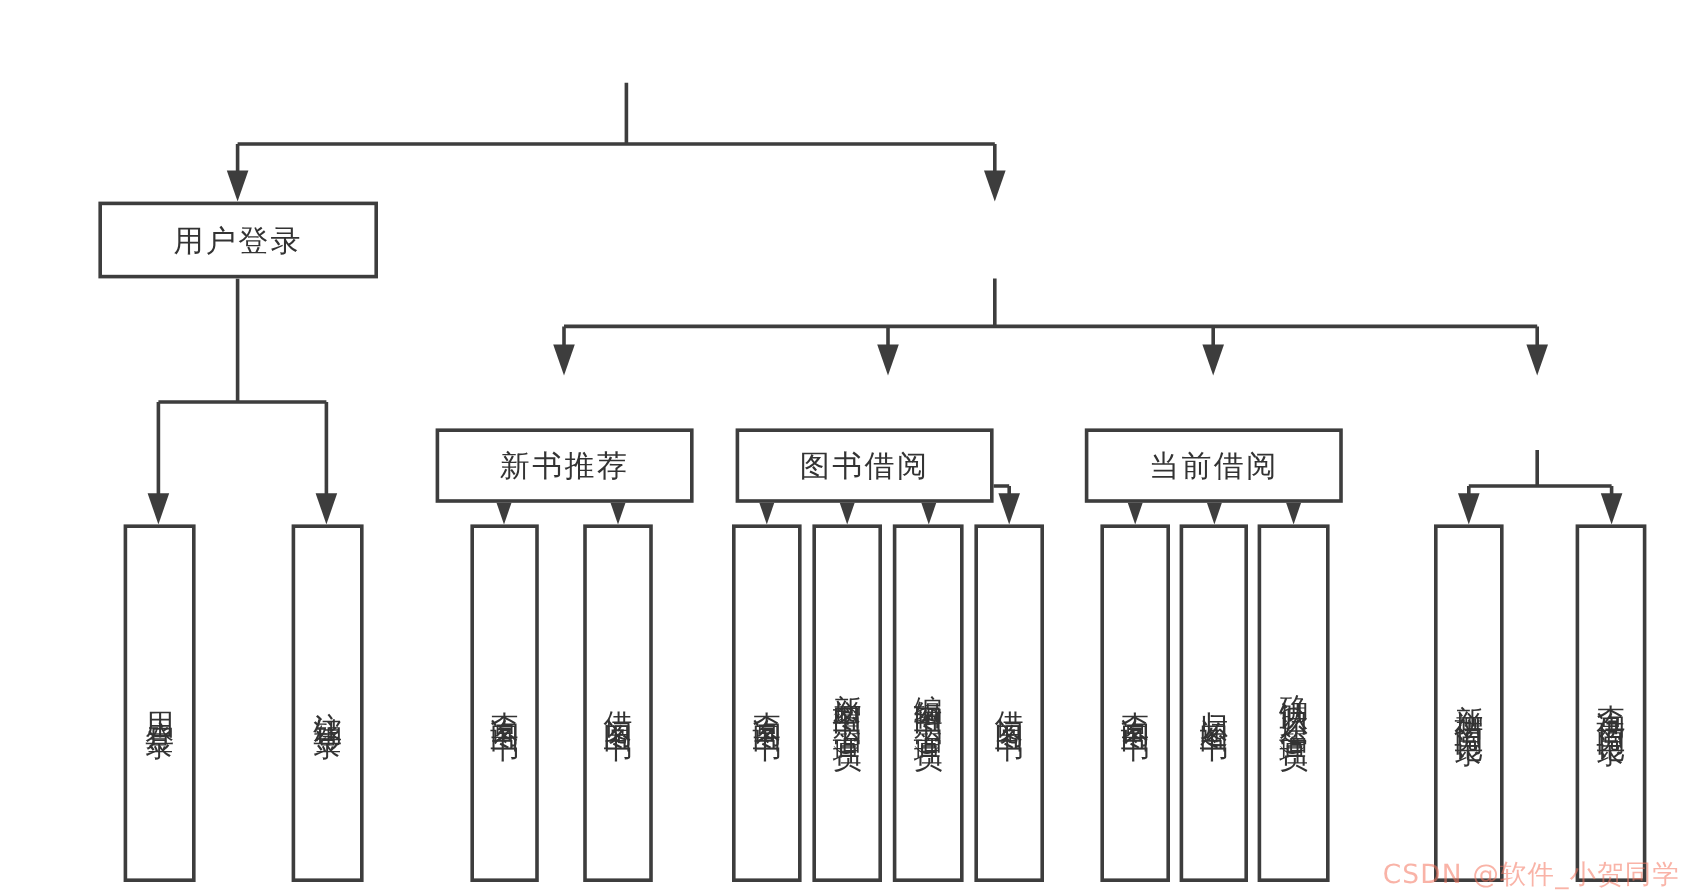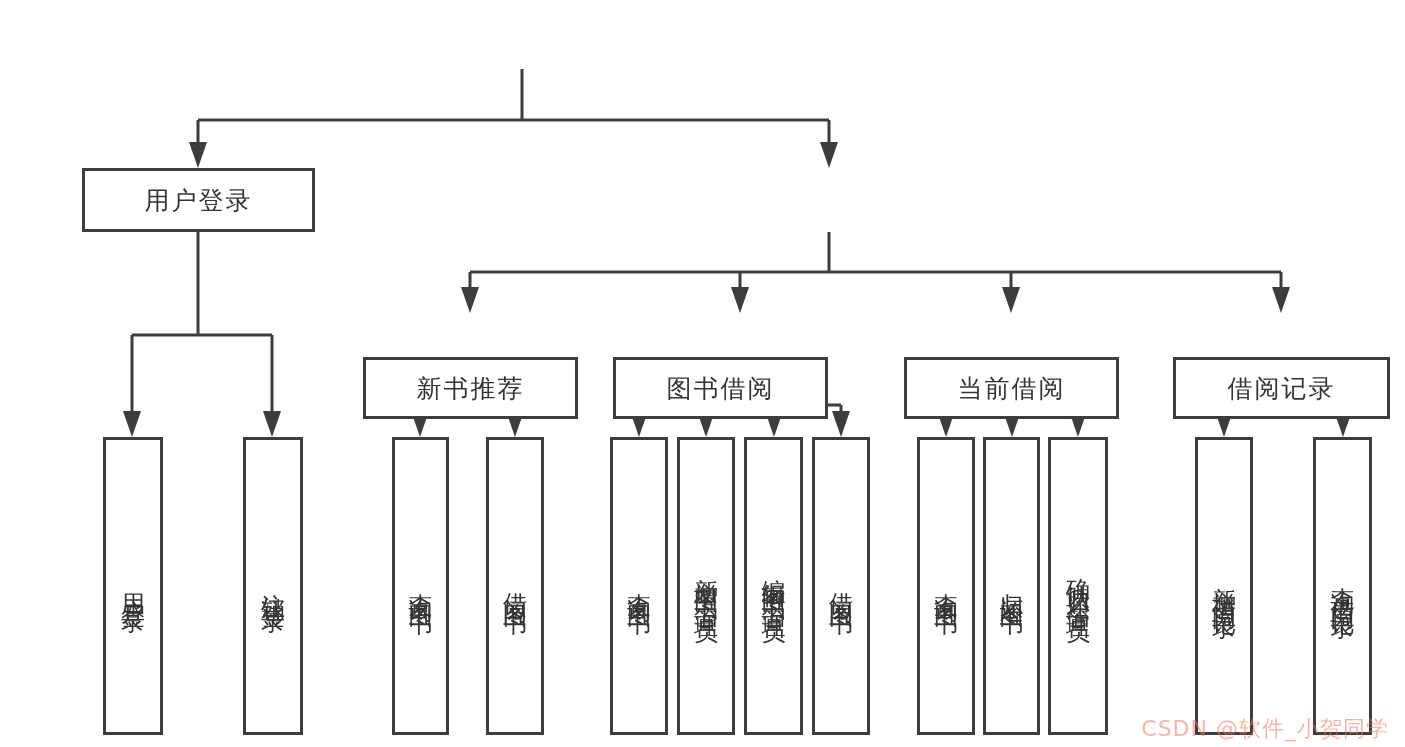--- a/index.html
+++ b/index.html
@@ -55,21 +55,21 @@
   .lf06 { left: 677px;  width: 58px; }
   .lf07 { left: 744px;  width: 59px; }
   .lf08 { left: 812px;  width: 58px; }
   .lf09 { left: 917px;  width: 58px; }
   .lf10 { left: 983px;  width: 57px; }
   .lf11 { left: 1048px; width: 60px; }
   .lf12 { left: 1195px; width: 58px; }
   .lf13 { left: 1313px; width: 59px; }
   .watermark {
     position: absolute;
-    right: 16px; bottom: 3px;
+    right: 5px; bottom: 3px;
     font-size: 22px;
     color: rgba(244, 116, 95, 0.55);
     letter-spacing: 1px;
     white-space: nowrap;
     z-index: 5;
     margin-top: 17px;
   }
 </style>
 </head>
 <body>
@@ -107,21 +107,20 @@
         <polygon points="1334,411 1352,411 1343,437"></polygon>
       </g>
   </svg>
 
 
   <div class="node l2a hlabel">用户登录</div>
 
   <div class="node l3 l3a hlabel">新书推荐</div>
   <div class="node l3 l3b hlabel">图书借阅</div>
   <div class="node l3 l3c hlabel">当前借阅</div>
-  <div class="node l3 l3d hlabel">借阅记录</div>
 
   <div class="node leaf lf01">用户登录</div>
   <div class="node leaf lf02">注销登录</div>
 
   <div class="node leaf lf03">查询图书</div>
   <div class="node leaf lf04">借阅图书</div>
 
   <div class="node leaf lf05">查询图书</div>
   <div class="node leaf lf06">新增图书（管理员）</div>
   <div class="node leaf lf07">编辑图书（管理员）</div>

